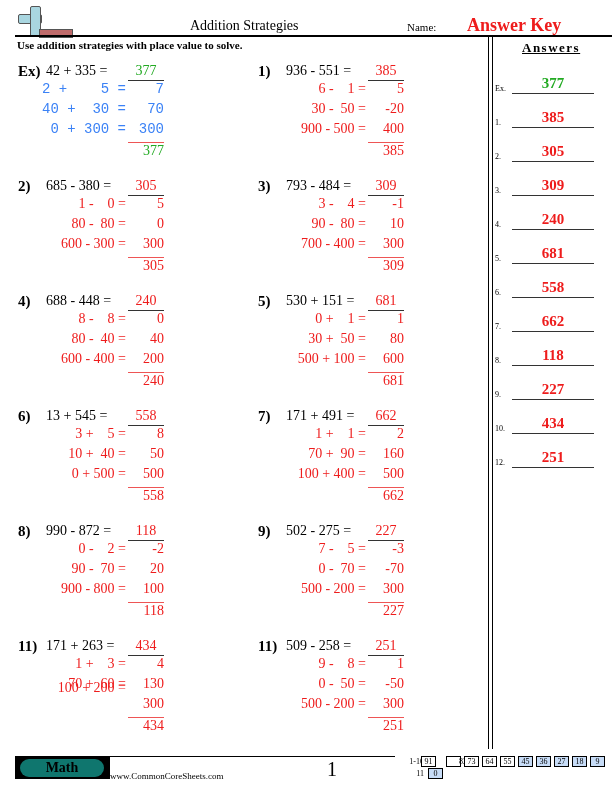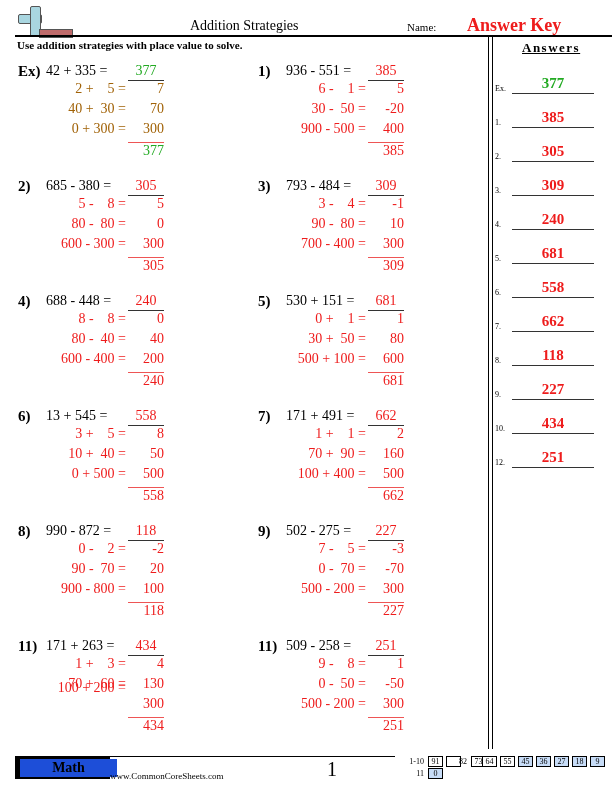--- a/index.html
+++ b/index.html
@@ -29,30 +29,30 @@
     .ans-row .val { position: absolute; left: 17px; width: 82px; bottom: 3px; text-align: center; font-size: 15px; font-weight: bold; color: #ee1c1c; }
     .ans-row .val.green { color: #22aa22; }
 
     .problem { position: absolute; width: 230px; height: 110px; }
     .problem .num { position: absolute; left: 0; top: 0; font-size: 15px; font-weight: bold; }
     .problem .main { position: absolute; left: 28px; top: 0; font-size: 14px; white-space: nowrap; }
     .problem .ans-top { position: absolute; left: 110px; top: 0; width: 36px; text-align: center; font-size: 14px; color: #ee1c1c; }
     .problem .ans-top.green { color: #22aa22; }
     .problem .uline { position: absolute; left: 110px; top: 17px; width: 36px; height: 1px; background: #333; }
     .problem .step { position: absolute; font-size: 14px; white-space: nowrap; color: #ee1c1c; }
-    .problem .step.green { color: #a16207; }
+    .problem .step.green { color: #3b82f6; font-family: Liberation Mono, monospace; }
     .problem .eq { text-align: right; left: 0; width: 108px; }
     .problem .res { text-align: right; left: 110px; width: 36px; }
     .problem .sumline { position: absolute; left: 110px; top: 79px; width: 36px; height: 1px; background: #ee5555; }
     .problem .total { position: absolute; left: 110px; top: 80px; width: 36px; text-align: right; font-size: 14px; color: #ee1c1c; }
     .problem .total.green { color: #22aa22; }
 
     .footer-rule { position: absolute; left: 15px; top: 756px; width: 380px; height: 1px; background: #000; }
     .math-badge { position: absolute; left: 15px; top: 757px; width: 95px; height: 22px; background: #000; }
-    .math-pill { position: absolute; left: 5px; top: 2px; width: 97px; height: 18px; background: #1d4ed8; border-radius: 0; text-align: center; font-size: 14px; font-weight: bold; line-height: 18px; }
+    .math-pill { position: absolute; left: 5px; top: 2px; width: 84px; height: 18px; background: #0f766e; border-radius: 9px; text-align: center; font-size: 14px; font-weight: bold; line-height: 18px; }
     .site { position: absolute; left: 110px; top: 771px; font-size: 9px; }
     .page-num { position: absolute; left: 327px; top: 758px; font-size: 20px; }
 
     .scores { position: absolute; left: 390px; top: 756px; font-size: 8px; }
     .scores .rlabel { position: absolute; width: 34px; text-align: right; }
     .scores .cell { position: absolute; width: 15px; height: 11px; border: 1px solid #000; text-align: center; line-height: 10px; font-size: 8px; background: #fff; }
     .scores .cell.blue { background: #c7dcf7; }
   </style>
 </head>
 <body>
@@ -162,21 +162,21 @@
       <span class="step eq" style="top:58px;white-space:pre">900 - 500 =</span>
       <span class="step res" style="top:58px">400</span>
       <span class="sumline"></span>
       <span class="total">385</span>
     </div>
     <div class="problem" style="left: 18px; top: 178px;">
       <span class="num">2)</span>
       <span class="main">685 - 380 =</span>
       <span class="ans-top">305</span>
       <span class="uline"></span>
-      <span class="step eq" style="top:18px;white-space:pre">5 -    8 =</span>
+      <span class="step eq" style="top:18px;white-space:pre">1 -    0 =</span>
       <span class="step res" style="top:18px">5</span>
       <span class="step eq" style="top:38px;white-space:pre">80 -  80 =</span>
       <span class="step res" style="top:38px">0</span>
       <span class="step eq" style="top:58px;white-space:pre">600 - 300 =</span>
       <span class="step res" style="top:58px">300</span>
       <span class="sumline"></span>
       <span class="total">305</span>
     </div>
     <div class="problem" style="left: 258px; top: 178px;">
       <span class="num">3)</span>
@@ -307,23 +307,23 @@
   </div>
 
 <div class="footer-rule"></div>
 <div class="math-badge">
   <div class="math-pill">Math</div>
 </div>
 <div class="site">www.CommonCoreSheets.com</div>
 <div class="page-num">1</div>
 <div class="scores" id="scores">
     <span class="rlabel" style="left: 0px; top: 1px;">1-10</span>
-    <span class="cell" style="left: 38px; top: 0px;">91</span>
+    <span class="cell" style="left: 31px; top: 0px;">91</span>
     <span class="cell" style="left: 56px; top: 0px; padding-left: 12px;">82</span>
-    <span class="cell" style="left: 74px; top: 0px; margin-left: 7px;">73</span>
+    <span class="cell" style="left: 74px; top: 0px;">73</span>
     <span class="cell" style="left: 92px; top: 0px;">64</span>
     <span class="cell" style="left: 110px; top: 0px;">55</span>
     <span class="cell blue" style="left: 128px; top: 0px;">45</span>
     <span class="cell blue" style="left: 146px; top: 0px;">36</span>
     <span class="cell blue" style="left: 164px; top: 0px;">27</span>
     <span class="cell blue" style="left: 182px; top: 0px;">18</span>
     <span class="cell blue" style="left: 200px; top: 0px;">9</span>
     <span class="rlabel" style="left: 0px; top: 13px;">11</span>
     <span class="cell blue" style="left: 38px; top: 12px;">0</span>
   </div>

